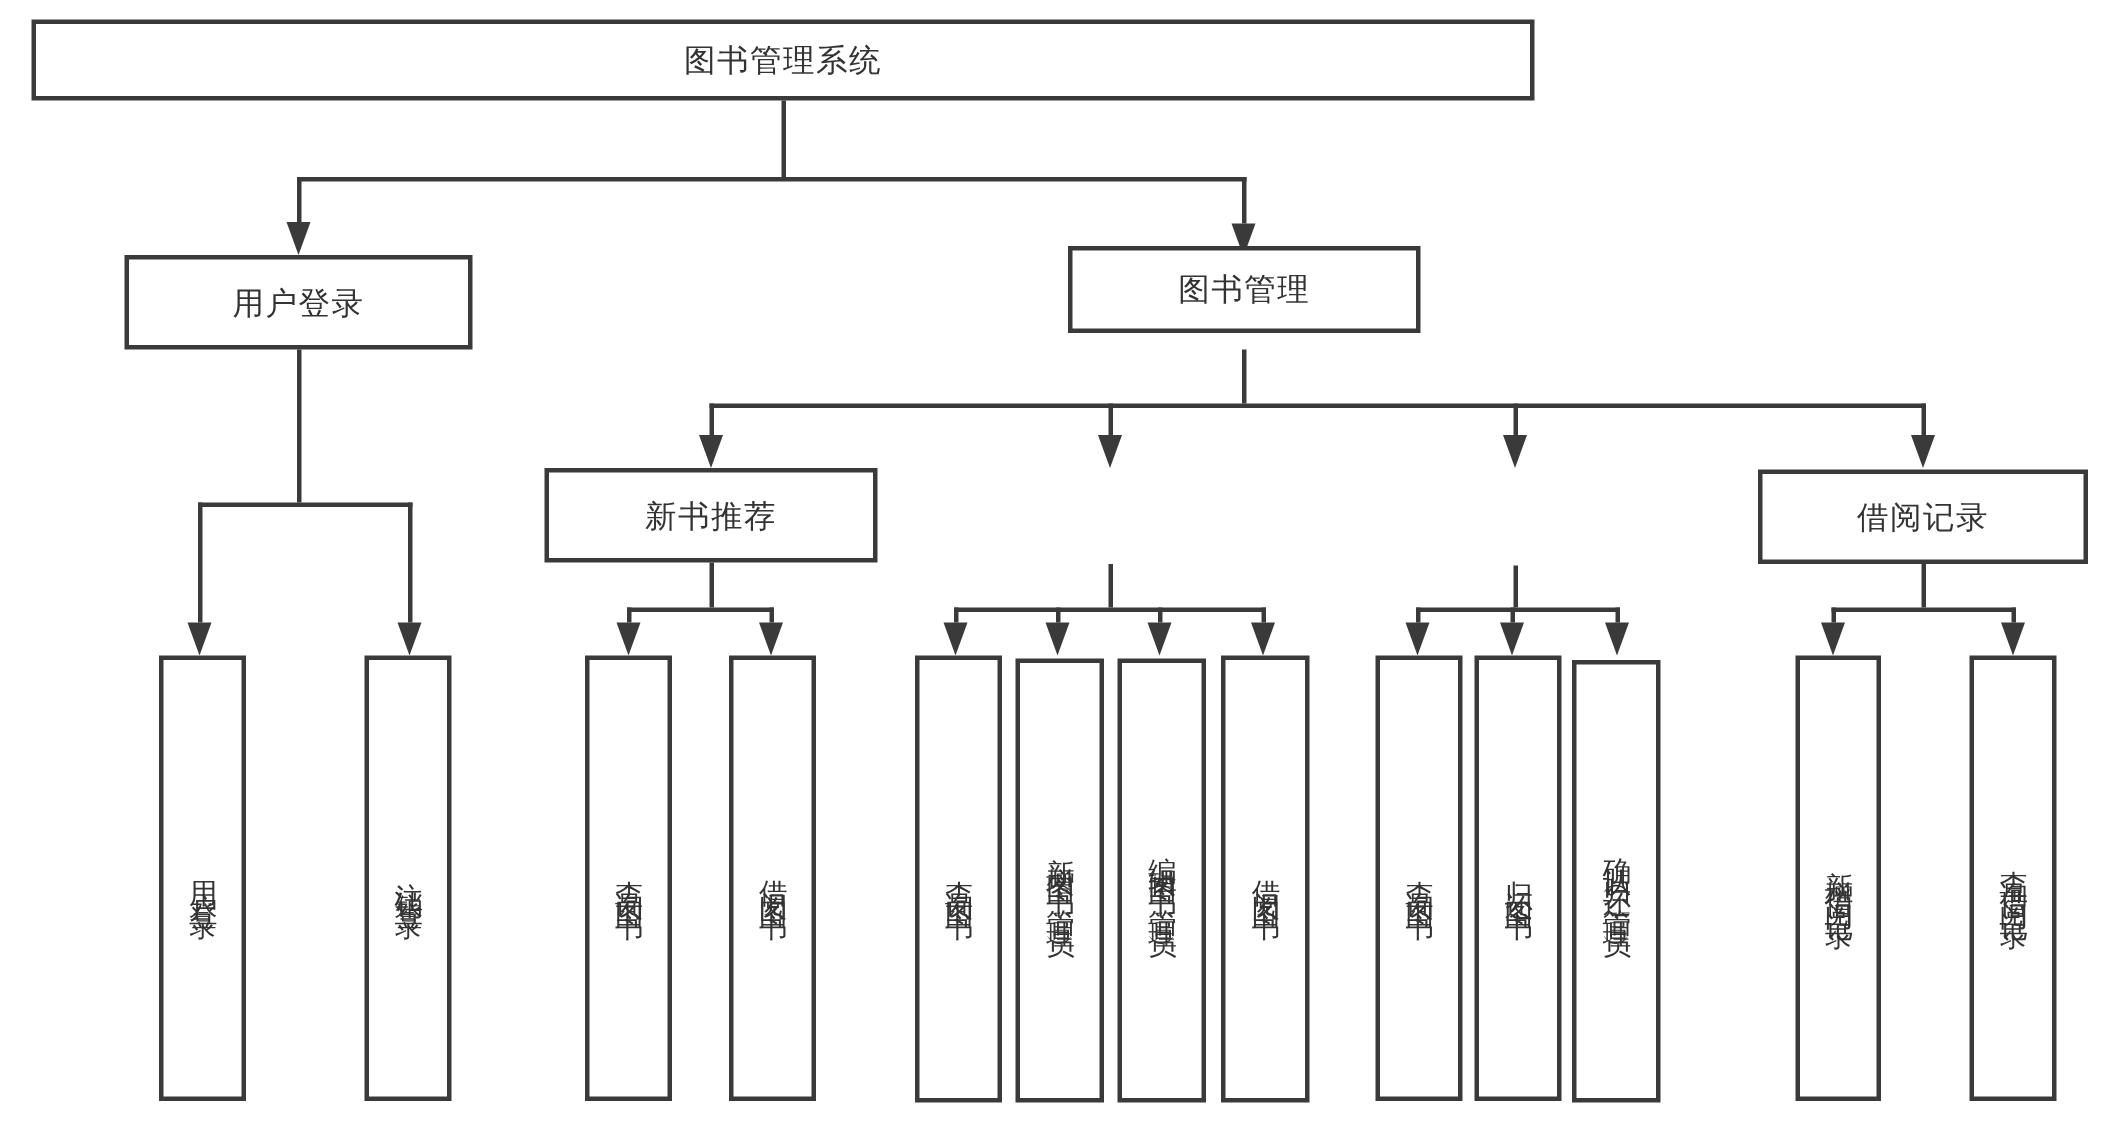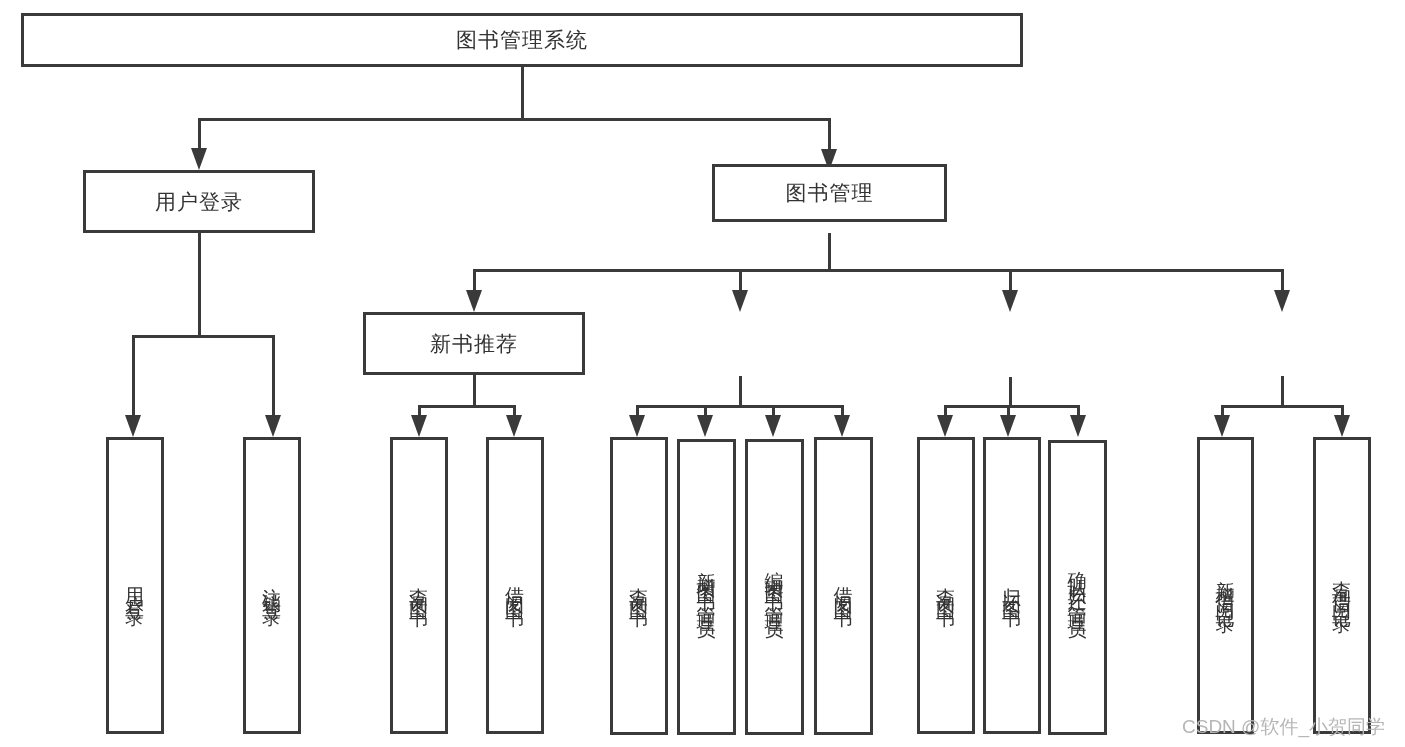--- a/index.html
+++ b/index.html
@@ -86,20 +86,23 @@
   <div class="vline" style="left:739px;top:269px;height:21px"></div>
   <div class="arrow" style="left:732px;top:290px"></div>
   <div class="vline" style="left:1009px;top:269px;height:21px"></div>
   <div class="arrow" style="left:1002px;top:290px"></div>
   <div class="vline" style="left:1281px;top:269px;height:21px"></div>
   <div class="arrow" style="left:1274px;top:290px"></div>
 
   <div class="box h" style="left:363px;top:312px;width:222px;height:63px">
     <span>新书推荐</span>
   </div>
+  <div class="box h" style="left:1172px;top:313px;width:220px;height:63px">
+    <span>借阅记录</span>
+  </div>
 
   <div class="vline" style="left:473px;top:375px;height:30px"></div>
   <div class="hline" style="left:418px;top:405px;width:98px"></div>
   <div class="vline" style="left:418px;top:405px;height:10px"></div>
   <div class="arrow" style="left:411px;top:415px"></div>
   <div class="vline" style="left:513px;top:405px;height:10px"></div>
   <div class="arrow" style="left:506px;top:415px"></div>
 
   <div class="vline" style="left:739px;top:376px;height:29px"></div>
   <div class="hline" style="left:636px;top:405px;width:208px"></div>
@@ -165,15 +168,14 @@
     <span class="vt">确认归还（管理员）</span>
   </div>
 
   <div class="box v" style="left:1197px;top:437px;width:57px;height:297px">
     <span class="vt">新增借阅记录</span>
   </div>
   <div class="box v" style="left:1313px;top:437px;width:58px;height:297px">
     <span class="vt">查询借阅记录</span>
   </div>
 
-  <div class="watermark">CSDN @软件_小贺同学</div>
 
 </div>
 
 </body></html>

